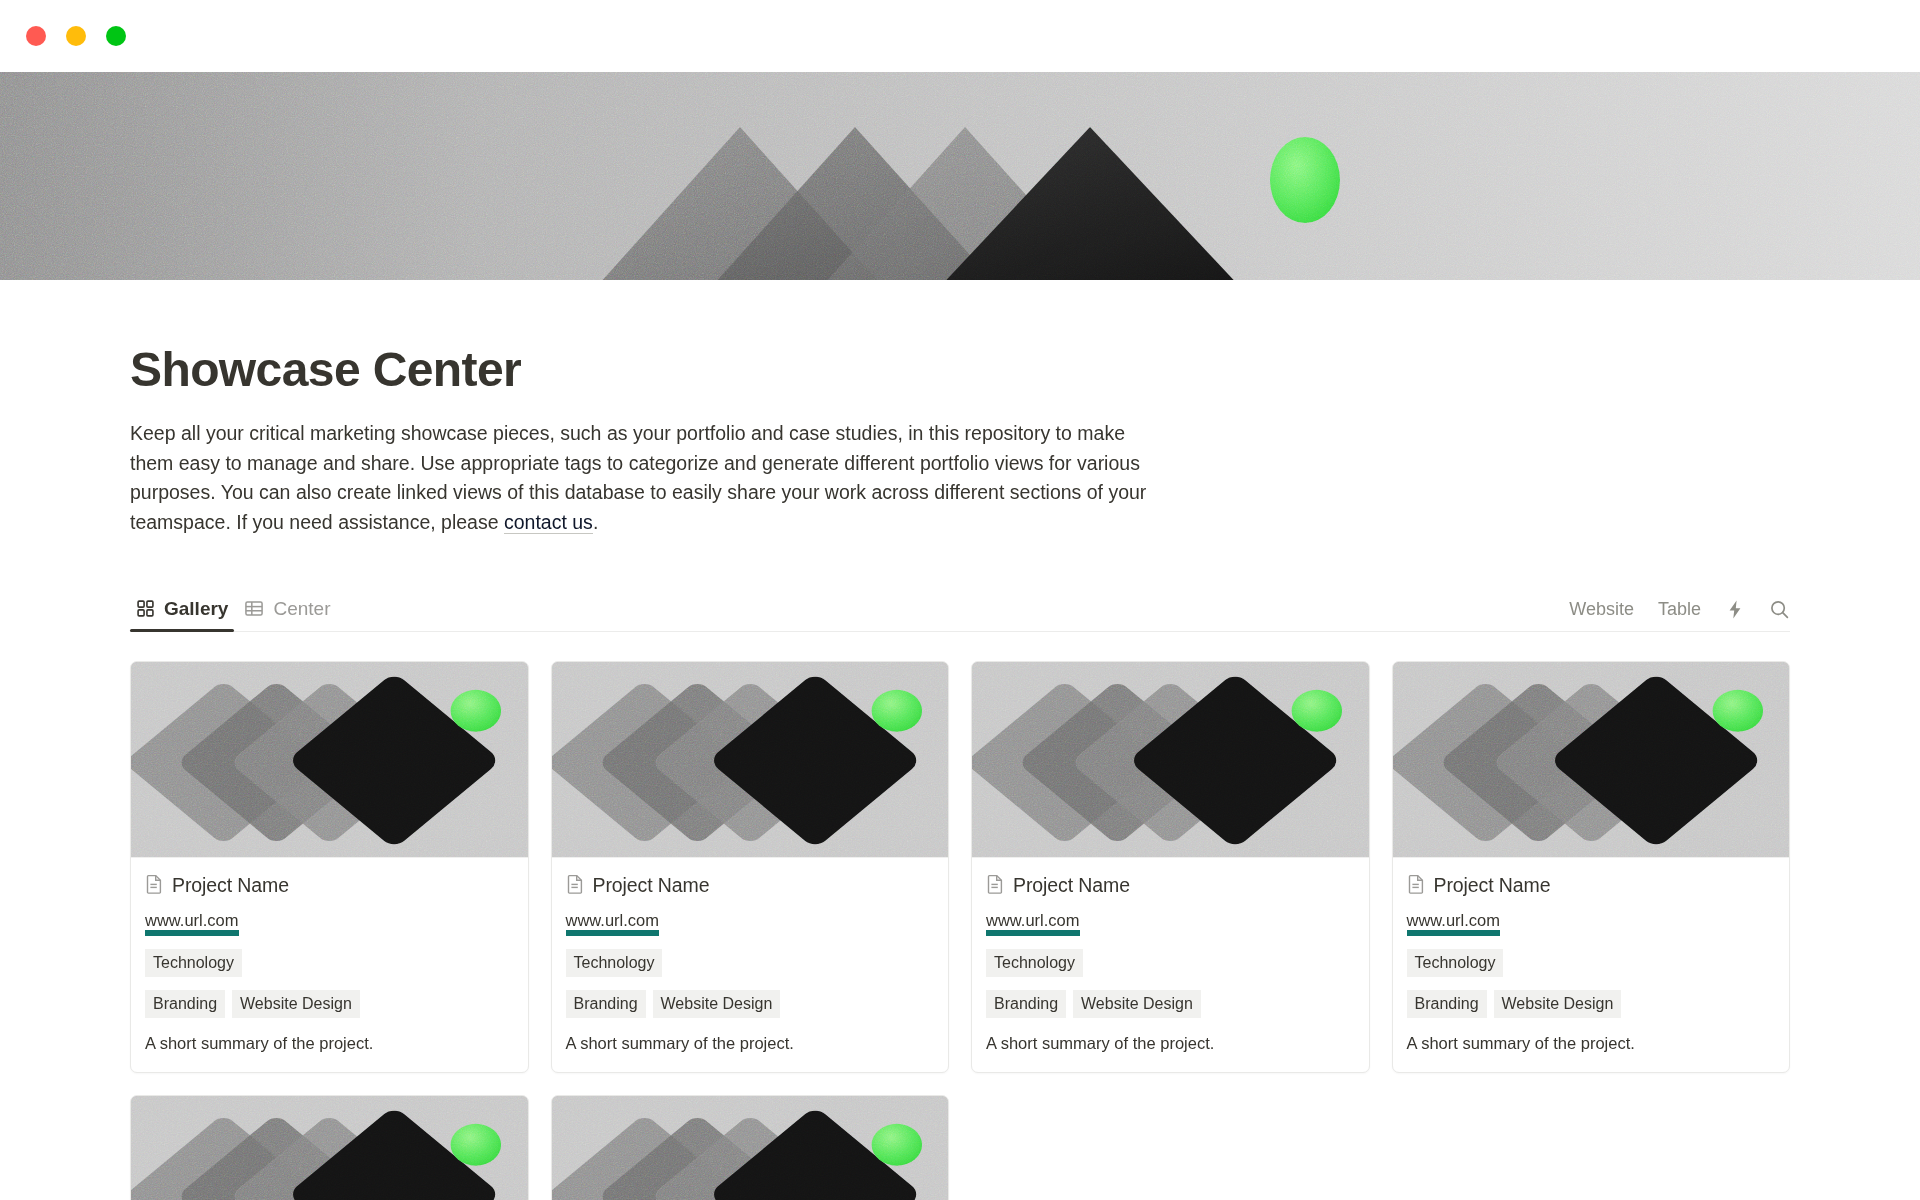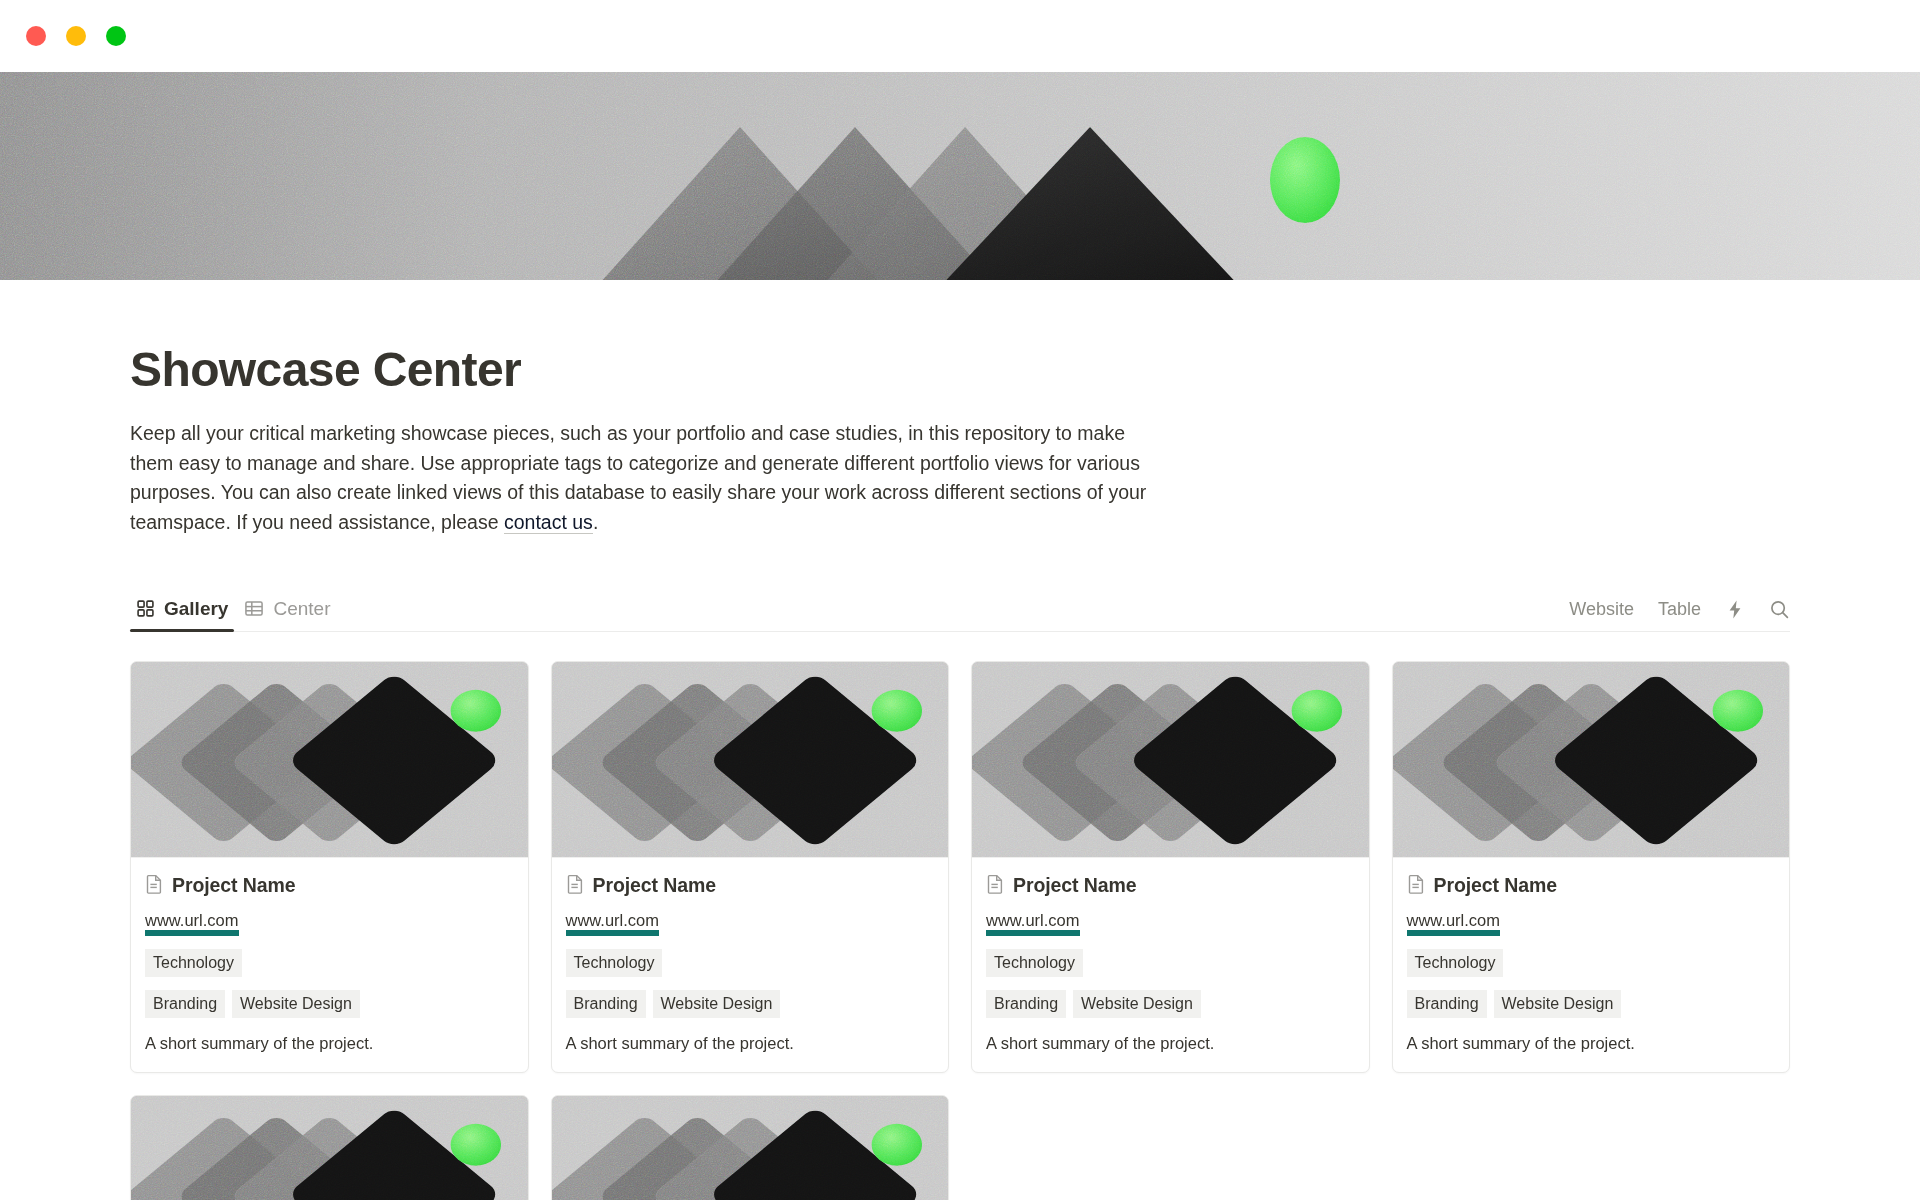--- a/index.html
+++ b/index.html
@@ -155,21 +155,21 @@
     background: #c9c9c9;
     border-bottom: 1px solid #efefee;
   }
   .card-media svg { position: absolute; inset: 0; width: 100%; height: 100%; display: block; }
   .card-noise { position: absolute; inset: 0; opacity: .5; mix-blend-mode: overlay; }
 
   .card-body { padding: 16px 14px 18px 14px; }
   .card-title-row { display: flex; align-items: center; gap: 8px; }
   .card-title {
     font-size: 19.5px;
-    font-weight: 700;
+    font-weight: 400;
     color: #37352f;
     letter-spacing: -0.1px;
     text-align: right;
   }
   .card-url {
     display: inline-block;
     margin-top: 13px;
     font-size: 16.5px;
     color: #37352f;
     text-decoration: none;

